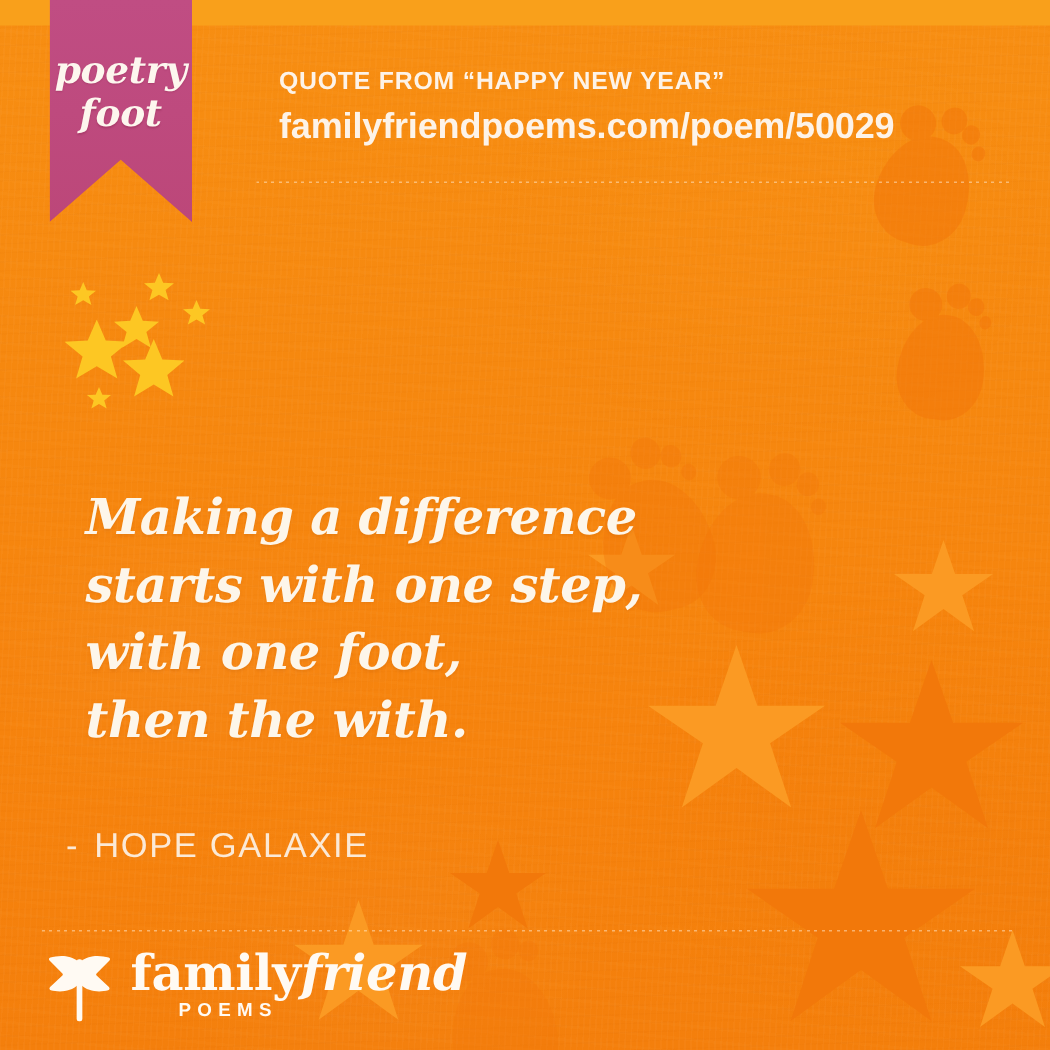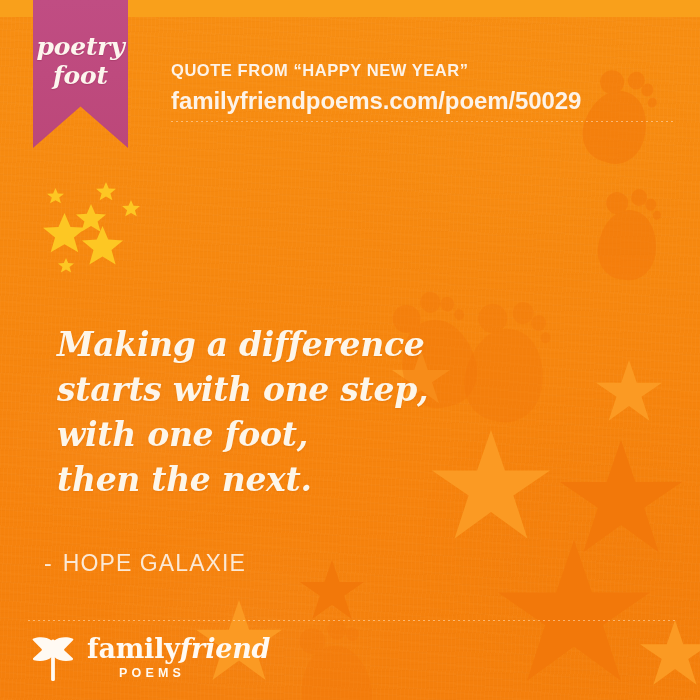--- a/index.html
+++ b/index.html
@@ -105,23 +105,22 @@
     font-weight: 700;
     font-size: 25px;
     line-height: 29px;
     letter-spacing: -.2px;
     text-shadow: 0 1px 1px rgba(120,25,60,.25);
   }
 
   
   .header-text {
     position: absolute;
-    left: 171px; top: 44px;
+    left: 186px; top: 44px;
     width: 500px;
-    margin-top: 16px;
   }
   .hdr-quote-from {
     color: #fdf3e8;
     font-family: "Liberation Sans", sans-serif;
     font-weight: 700;
     font-size: 16.5px;
     letter-spacing: .55px;
     line-height: 20px;
     white-space: nowrap;
   }
@@ -188,21 +187,21 @@
     position: absolute;
     left: 32px; top: 634px;
     display: flex;
     align-items: flex-start;
   }
   .logo-mark { width: 42px; height: 46px; flex: 0 0 auto; margin-top: 1px; }
   .logo-words { margin-left: 13px; }
   .logo-name {
     color: #fffaf3;
     font-family: "DejaVu Serif", serif;
-    font-size: 27px;
+    font-size: 33px;
     line-height: 29px;
     letter-spacing: -.2px;
   }
   .logo-name .fam { font-weight: 700; }
   .logo-name .fri { font-weight: 700; font-style: italic; }
   .logo-sub {
     margin-top: 3px;
     margin-left: 32px;
     color: #fffaf3;
     font-family: "Liberation Sans", sans-serif;
@@ -292,21 +291,21 @@
     <div class="fg-star" style="left:76px;  top:204px; width:30px; height:29px;"></div>
     <div class="fg-star" style="left:43px;  top:213px; width:43px; height:41px;"></div>
     <div class="fg-star" style="left:82px;  top:226px; width:41px; height:40px;"></div>
     <div class="fg-star" style="left:58px;  top:258px; width:16px; height:15px;"></div>
   </div>
 
   <div class="quote">
     <span class="ln">Making a difference</span>
     <span class="ln">starts with one step,</span>
     <span class="ln">with one foot,</span>
-    <span class="ln">then the next.</span>
+    <span class="ln">then the with.</span>
   </div>
 
   <div class="attribution">
     <span class="dash">-</span><span>HOPE GALAXIE</span>
   </div>
 
   <div class="divider bottom"></div>
 
   <div class="logo">
     <svg class="logo-mark" viewBox="0 0 42 46">

